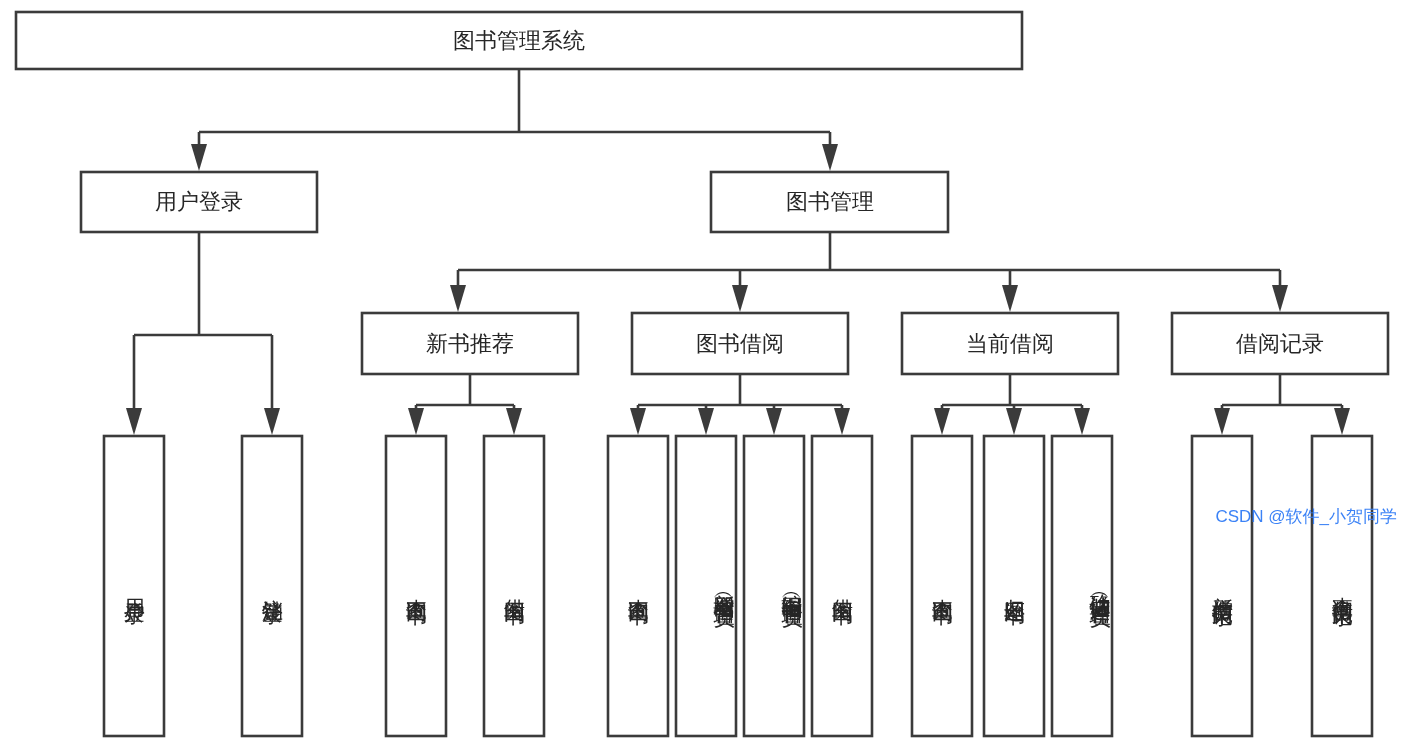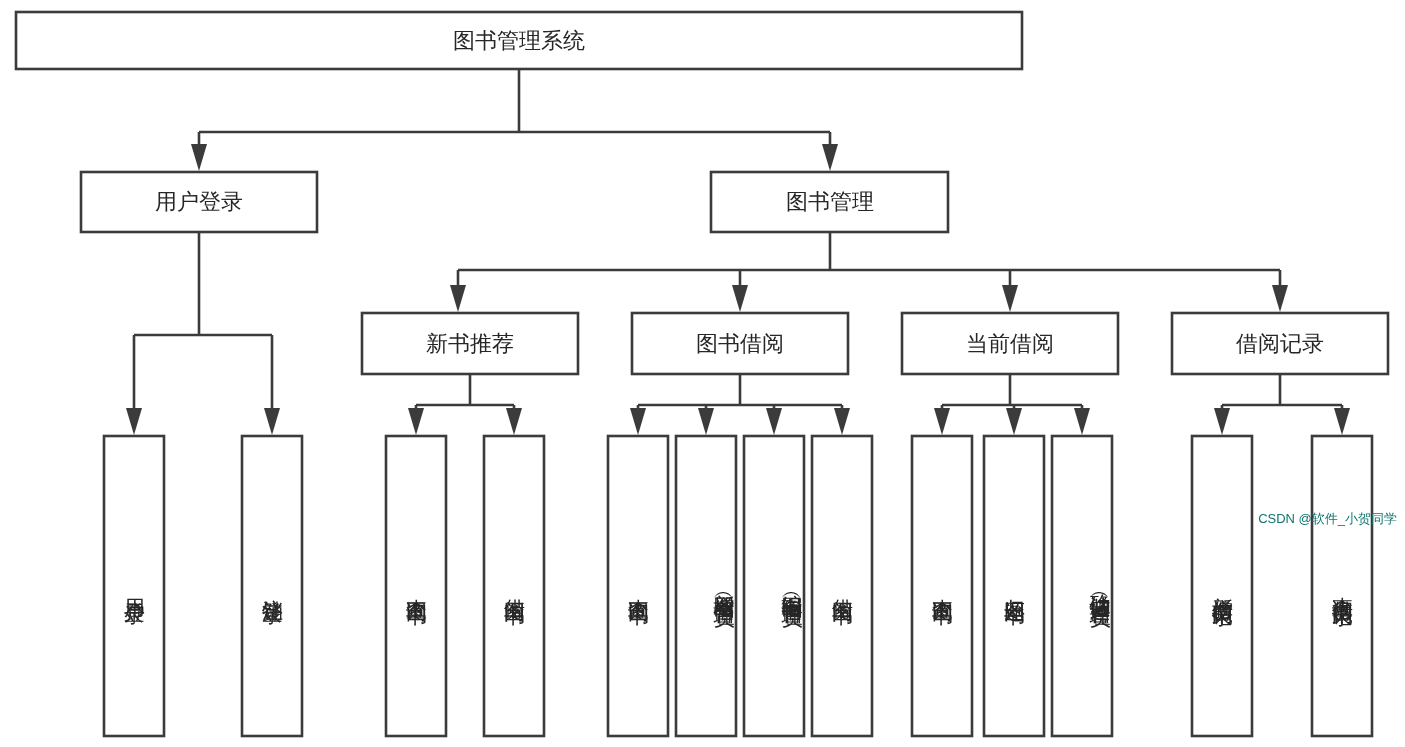--- a/index.html
+++ b/index.html
@@ -59,22 +59,22 @@
     color: #262626;
     white-space: nowrap;
     text-align: center;
     pointer-events: none;
   }
   .watermark {
     position: absolute;
     right: 8px;
     bottom: 4px;
     font-family: "Liberation Sans", "DejaVu Sans", sans-serif;
-    font-size: 13px;
-    color: #0f766e;
+    font-size: 17px;
+    color: #3b82f6;
     white-space: nowrap;
     user-select: none;
   }
 </style>
 </head>
 <body>
 
 <div id="diagram-root">
 
   <svg class="diagram-canvas" viewBox="0 0 1405 747" xmlns="http://www.w3.org/2000/svg">

